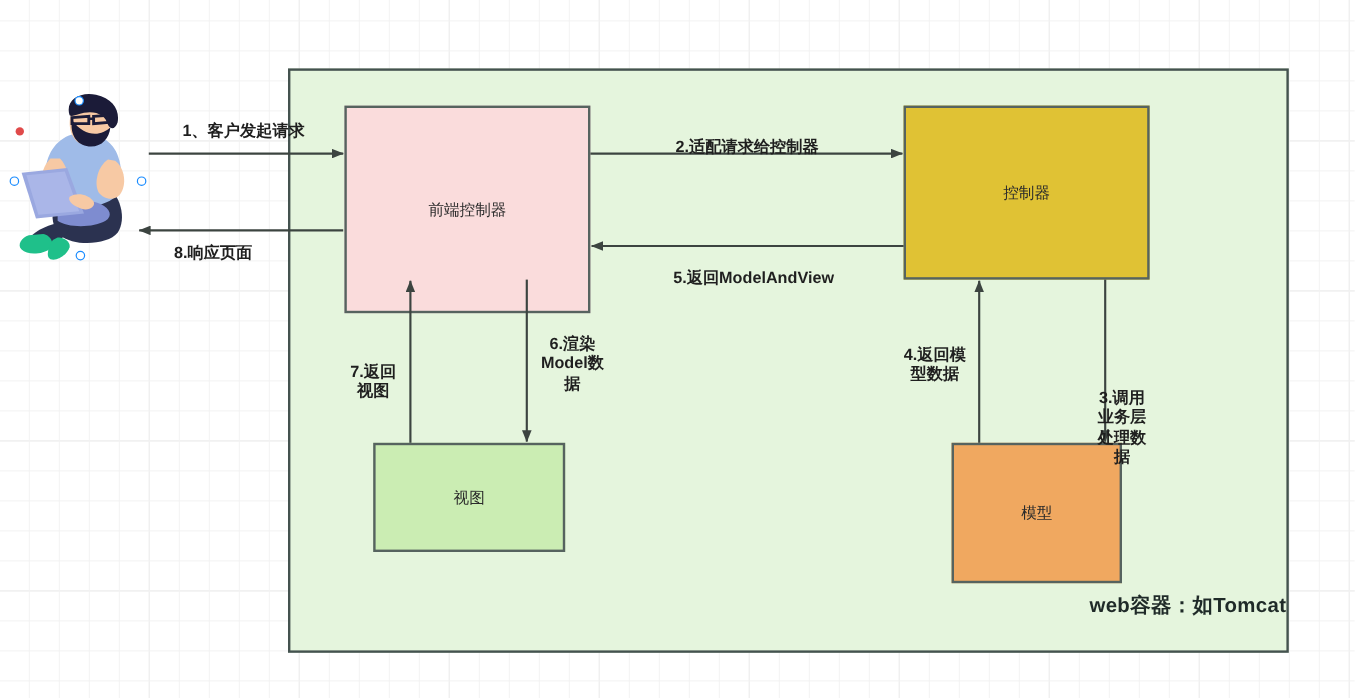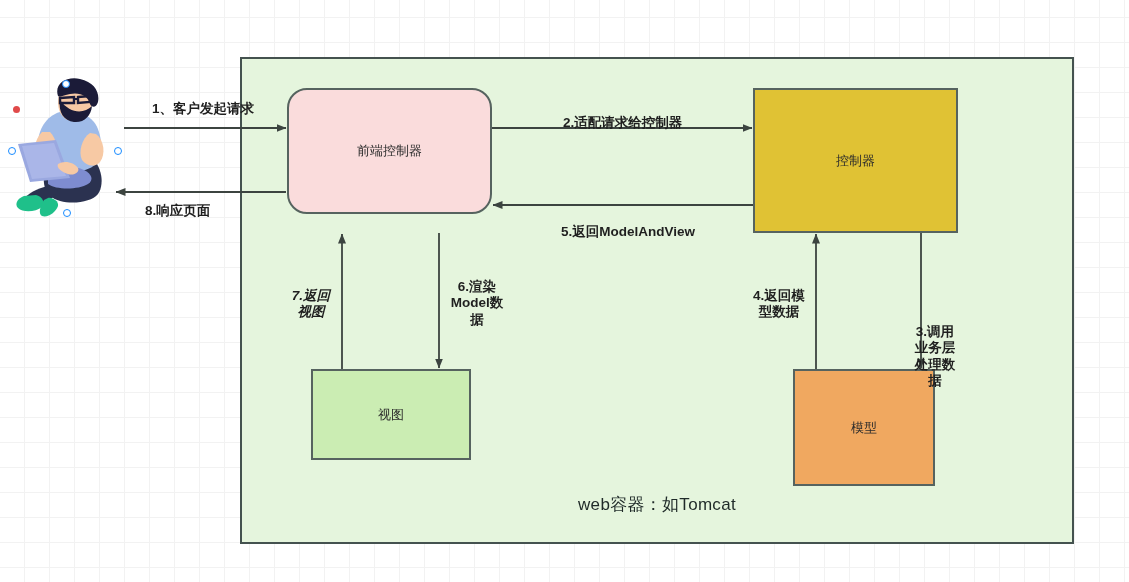--- a/index.html
+++ b/index.html
@@ -34,39 +34,39 @@
     height: 487px;
     background: #e5f5dd;
     border: 2px solid #44524f;
     box-sizing: border-box;
   }
   .container-title {
     position: absolute;
     left: 0;
     right: 0;
     bottom: 26px;
-    text-align: center;
+    text-align: right;
     font-size: 17px;
-    font-weight: normal;
+    font-weight: bold;
     color: #1f2a28;
     letter-spacing: 0.3px;
   }
 
   
   .node {
     position: absolute;
     border: 2px solid #56635f;
     box-sizing: border-box;
     display: flex;
     align-items: center;
     justify-content: center;
     font-size: 13px;
     color: #2b2b2b;
   }
-  .node-front   { left: 287px; top: 88px;  width: 205px; height: 126px; background: #fadcdc; border-radius: 20px; }
+  .node-front   { left: 287px; top: 88px;  width: 205px; height: 173px; background: #fadcdc; }
   .node-ctrl    { left: 753px; top: 88px;  width: 205px; height: 145px; background: #e0c234; }
   .node-view    { left: 311px; top: 369px; width: 160px; height: 91px;  background: #cbedb3; }
   .node-model   { left: 793px; top: 369px; width: 142px; height: 117px;  background: #f0a860; }
 
   
   #edges {
     position: absolute;
     left: 0; top: 0;
     width: 1129px; height: 582px;
     pointer-events: none;
@@ -79,21 +79,21 @@
     font-weight: bold;
     color: #1f1f1f;
     white-space: pre-line;
     line-height: 1.22;
   }
   .elabel.c { text-align: center; }
   .lbl-1 { left: 152px; top: 101px; }
   .lbl-8 { left: 145px; top: 203px; }
   .lbl-2 { left: 563px; top: 101px; margin-top: 14px; }
   .lbl-5 { left: 561px; top: 224px; }
-  .lbl-7 { left: 286px; top: 288px; width: 50px; font-style: italic; }
+  .lbl-7 { left: 286px; top: 302px; width: 50px; }
   .lbl-6 { left: 446px; top: 279px; width: 62px; }
   .lbl-4 { left: 748px; top: 288px; width: 62px; }
   .lbl-3 { left: 910px; top: 276px; width: 50px; margin-top: 48px; }
 
   
   .person {
     position: absolute;
     left: 12px;
     top: 78px;
     width: 112px;

